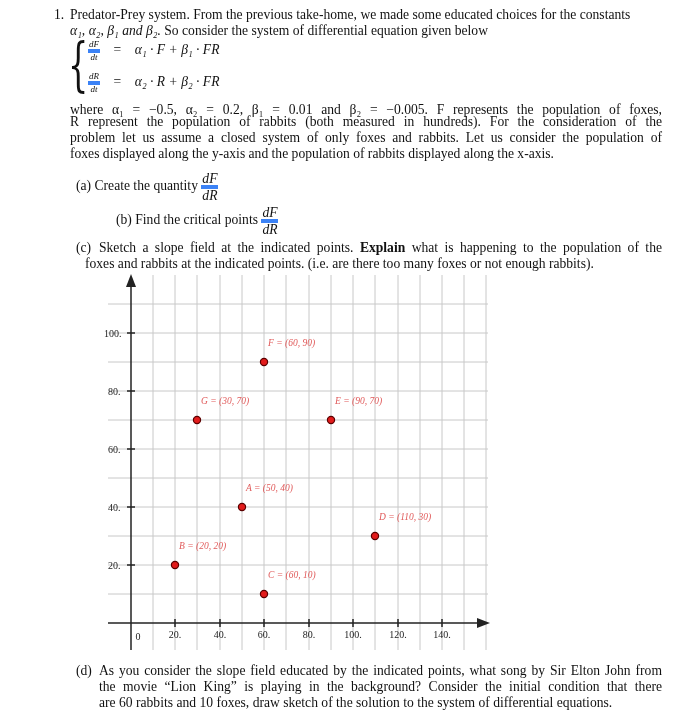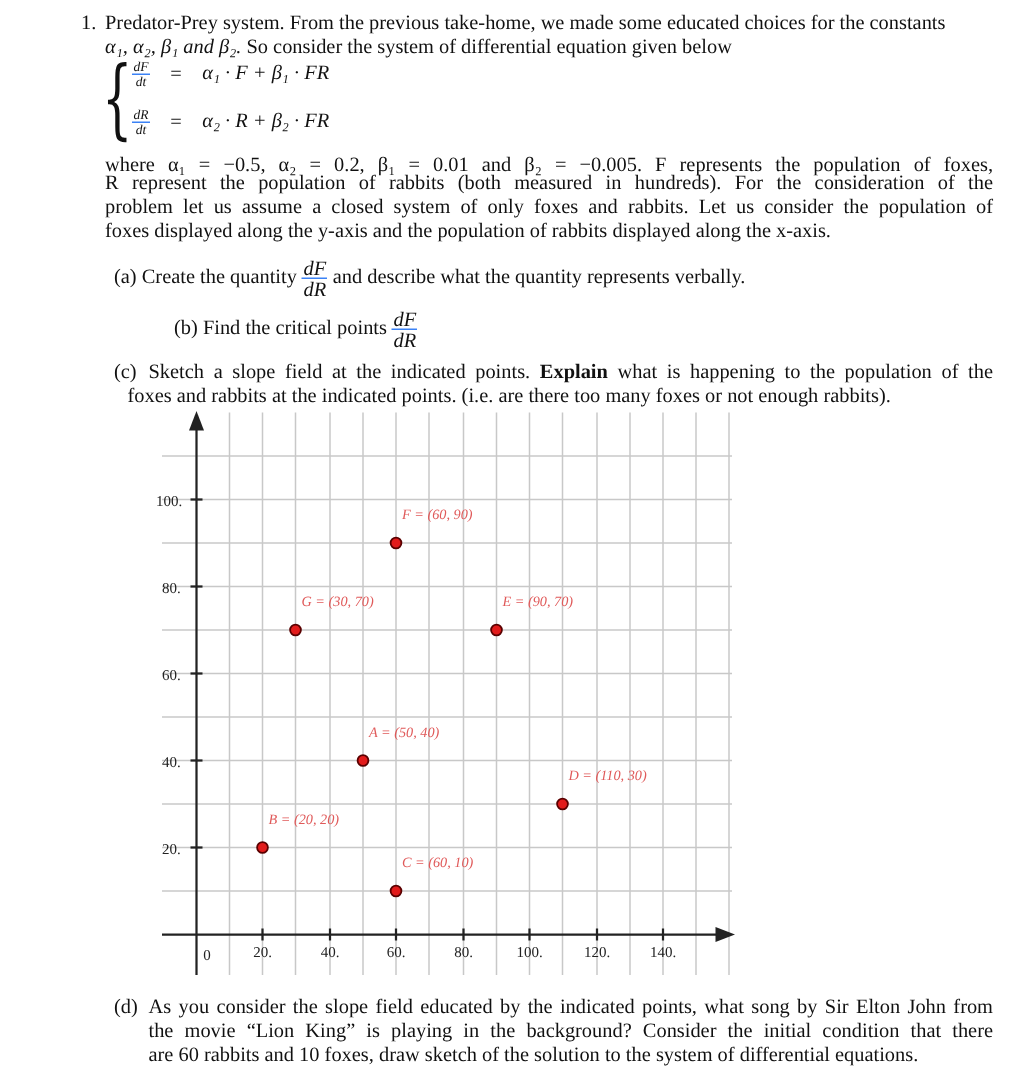--- a/index.html
+++ b/index.html
@@ -2,21 +2,21 @@
 <html><head>
 <meta charset="utf-8">
 <style>
   html, body { margin: 0; padding: 0; background: #ffffff; }
   body { width: 682px; height: 726px; position: relative; overflow: hidden;
          font-family: "DejaVu Serif", "Liberation Serif", serif; color: #111; }
   .abs { position: absolute; white-space: nowrap; }
   .txt { font-family: "Liberation Serif", "DejaVu Serif", serif; font-size: 13.6px; line-height: 16px; }
   .math { font-style: italic; }
   .frac { display: inline-block; vertical-align: middle; text-align: center; font-style: italic; }
-  .frac .num { display: block; border-bottom: 1px solid #3b82f6; padding: 0 1px; line-height: 13px; }
+  .frac .num { display: block; border-bottom: 4px solid #3b82f6; padding: 0 1px; line-height: 13px; }
   .frac .den { display: block; line-height: 13px; }
   .frac.small { font-size: 9px; }
   .frac.small .num, .frac.small .den { line-height: 9px; }
   .brace { font-size: 58px; line-height: 58px; font-family: "DejaVu Serif", serif; transform: scaleX(0.55); transform-origin: left top; }
   .justify { text-align: justify; text-align-last: justify; }
   svg text { font-family: "Liberation Serif", "DejaVu Serif", serif; }
   b { font-weight: bold; font-family: Liberation Serif, serif; }
 </style>
 </head>
 <body>
@@ -42,21 +42,20 @@
 
 <div class="abs txt justify" style="left:70px; top:102px; width:592px;">where α₁ = −0.5, α₂ = 0.2, β₁ = 0.01 and β₂ = −0.005.  F represents the population of foxes,</div>
 <div class="abs txt justify" style="left:70px; top:114px; width:592px;">R represent the population of rabbits (both measured in hundreds).  For the consideration of the</div>
 <div class="abs txt justify" style="left:70px; top:130px; width:592px;font-family:Liberation Serif, serif;">problem let us assume a closed system of only foxes and rabbits.  Let us consider the population of</div>
 <div class="abs txt" style="left:70px; top:146px;">foxes displayed along the y-axis and the population of rabbits displayed along the x-axis.</div>
 
 <div class="abs txt" style="left:76px; top:172px;">
   <span>(a)</span>
   <span>Create the quantity</span>
   <span class="frac"><span class="num">dF</span><span class="den">dR</span></span>
-  <span>and describe what the quantity represents verbally.</span>
 </div>
 
 <div class="abs txt" style="left:76px; top:206px;margin-left:40px;">
   <span>(b)</span>
   <span>Find the critical points</span>
   <span class="frac"><span class="num">dF</span><span class="den">dR</span></span>
 </div>
 
 <div class="abs txt" style="left:76px; top:240px;">(c)</div>
 <div class="abs txt justify" style="left:99px; top:240px; width:563px;">

